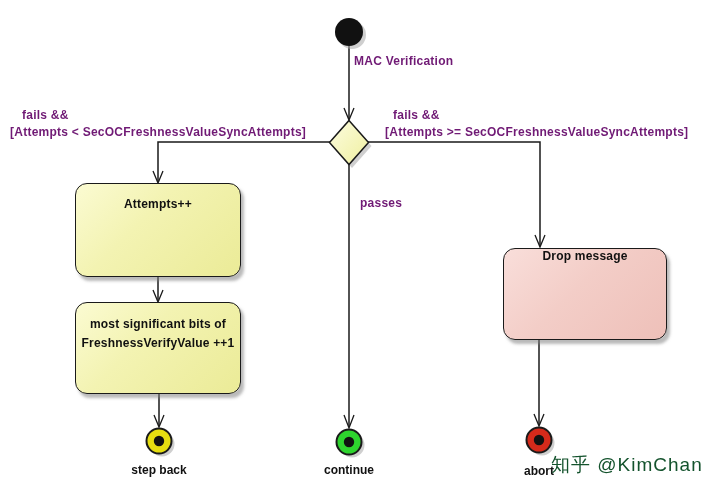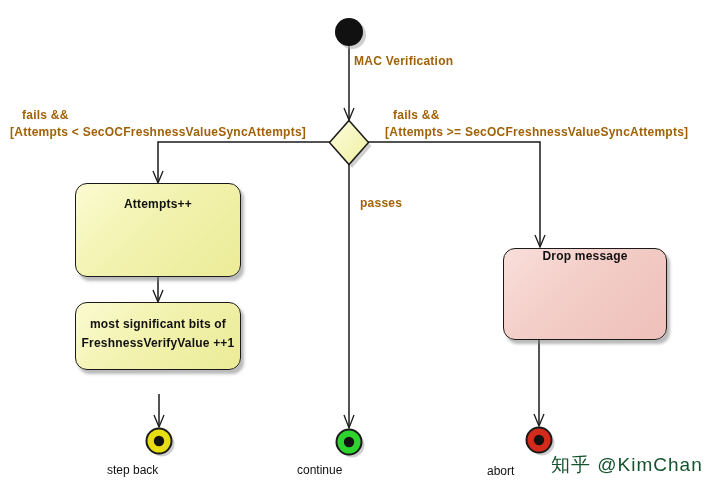--- a/index.html
+++ b/index.html
@@ -1,29 +1,29 @@
 <!DOCTYPE html>
 <html><head>
 <meta charset="utf-8">
 <style>
   html,body{margin:0;padding:0;background:#ffffff;}
   #stage{
     position:relative;width:728px;height:495px;background:#ffffff;overflow:hidden;
     font-family:"Liberation Sans",sans-serif;color:#111;
   }
   #wires{position:absolute;left:0;top:0;width:728px;height:495px;}
-  .lbl{position:absolute;font-weight:bold;font-size:12px;letter-spacing:.25px;white-space:nowrap;color:#a16207;}
+  .lbl{position:absolute;font-weight:bold;font-size:12px;letter-spacing:.25px;white-space:nowrap;color:#701a75;}
   .activity{
     position:absolute;box-sizing:border-box;border:1.6px solid #1a1a1a;border-radius:12px;
     text-align:center;font-weight:bold;font-size:12px;letter-spacing:.2px;color:#111;
     box-shadow:3px 4px 3px rgba(130,130,130,.55);
   }
   .activity.yellow{background:linear-gradient(135deg,#fbfbd2 0%,#f3f3b2 40%,#ebeb97 100%);}
   .activity.pink{background:linear-gradient(135deg,#f9deda 0%,#f3cdc7 45%,#eec0b9 100%);}
-  .t-label{position:absolute;font-weight:normal;font-size:12px;color:#111;}
+  .t-label{position:absolute;font-weight:bold;font-size:12px;text-align:center;color:#111;}
   #watermark{
     position:absolute;left:551px;top:452px;font-size:19px;letter-spacing:1px;
     color:#14532d;white-space:nowrap;z-index:5;
   }
 </style>
 </head>
 <body>
 
 <div id="stage">
 
@@ -75,21 +75,21 @@
 
     <circle cx="542" cy="443" r="12.5" fill="#a8a8a8" opacity=".55"></circle>
     <circle cx="539" cy="440" r="12.5" stroke="#1a1a1a" stroke-width="2" fill="#d42a1b"></circle>
     <circle cx="539" cy="440" r="5.2" fill="#111"></circle>
   </svg>
 
   <div class="activity yellow" style="left:75px;top:183px;width:166px;height:94px;padding-top:13px;">
     <span>Attempts++</span>
   </div>
 
-  <div class="activity yellow" style="left:75px;top:302px;width:166px;height:68px;padding-top:12px;line-height:19px;">
+  <div class="activity yellow" style="left:75px;top:302px;width:166px;height:92px;padding-top:12px;line-height:19px;">
     <div>most significant bits of</div>
     <div>FreshnessVerifyValue ++1</div>
   </div>
 
   <div class="activity pink" style="left:458px;top:248px;width:164px;height:92px;margin-left:45px;">
     <span>Drop message</span>
   </div>
 
   <div class="lbl" style="left:354px;top:54px;">MAC Verification</div>
 

